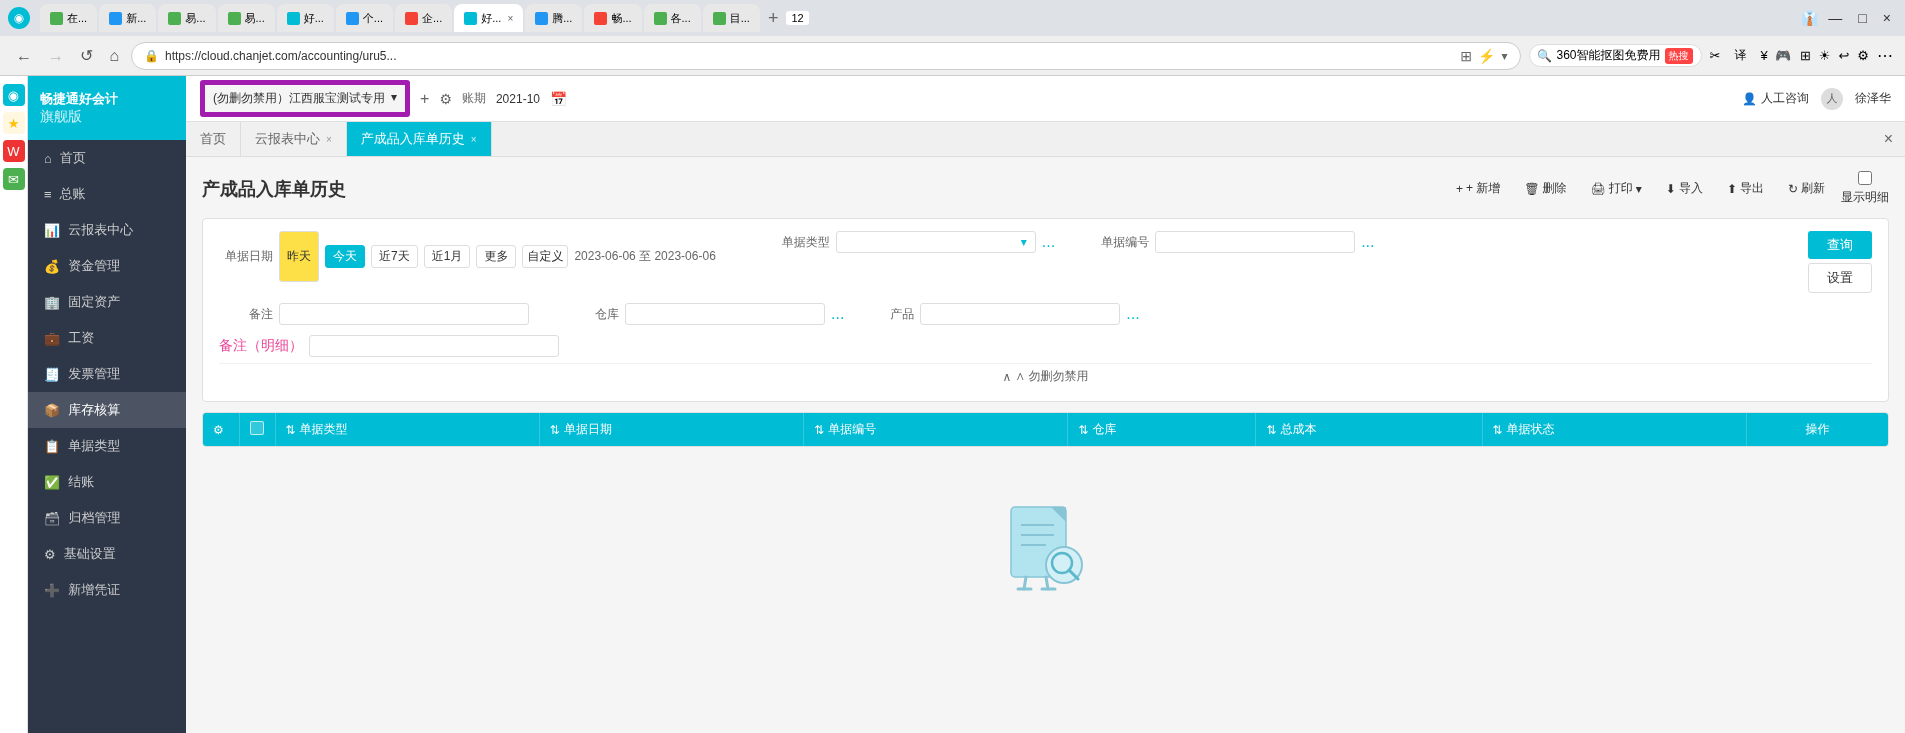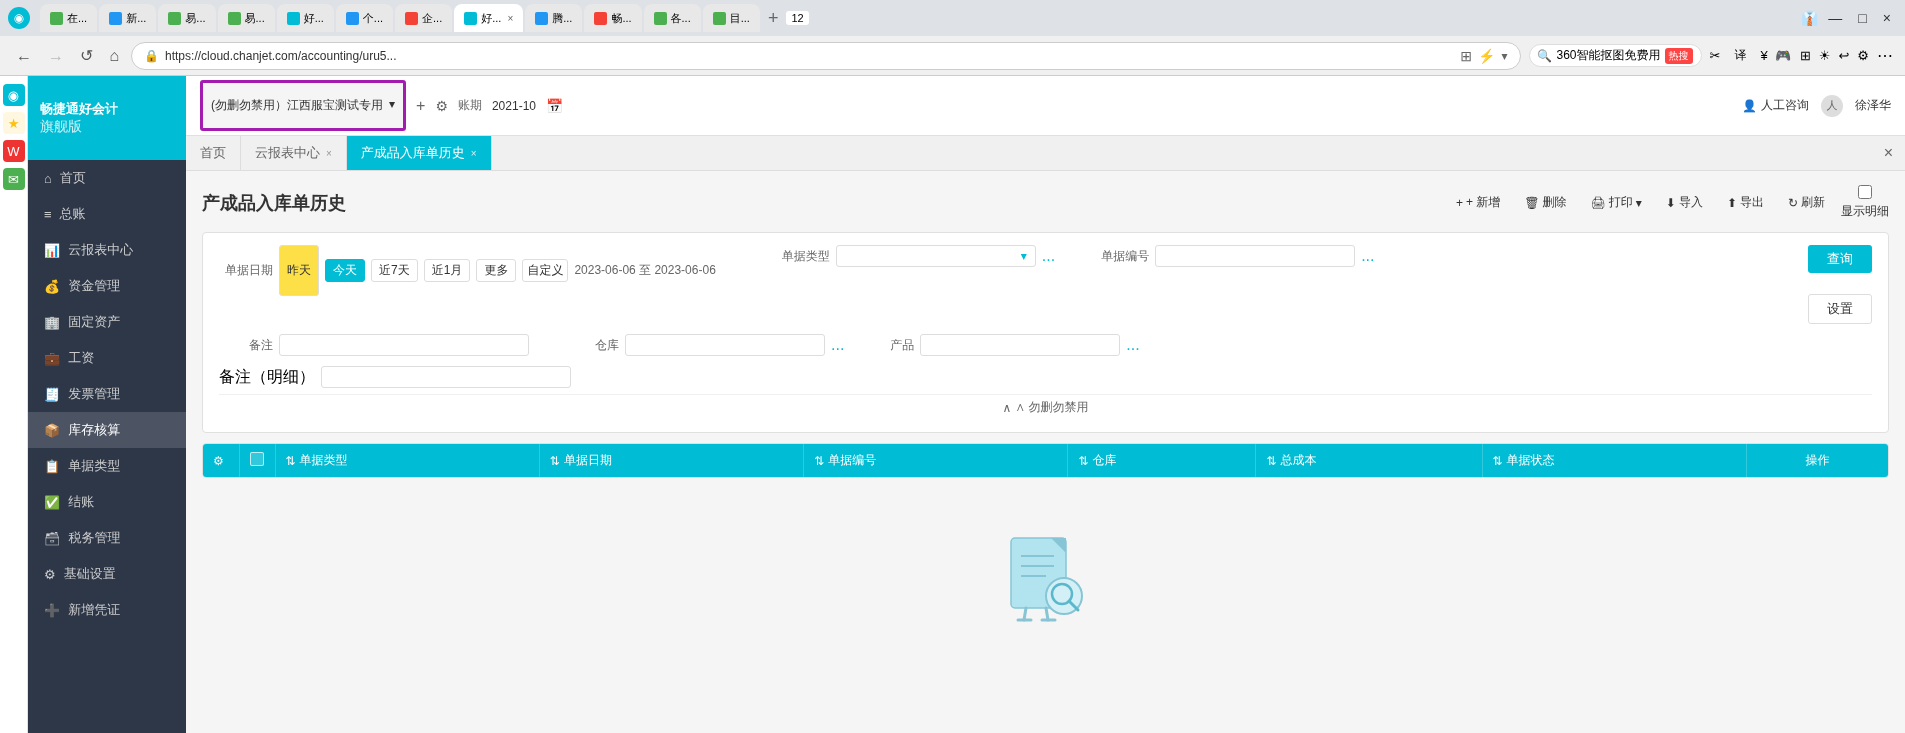--- a/index.html
+++ b/index.html
@@ -113,21 +113,21 @@
 <div style="display:flex;width:100%;height:calc(733px - 76px);">
 
   <div style="width:28px;background:#fff;display:flex;flex-direction:column;align-items:center;padding-top:8px;gap:6px;border-right:1px solid #e0e0e0;">
     <div style="width:22px;height:22px;border-radius:4px;display:flex;align-items:center;justify-content:center;cursor:pointer;font-size:13px;background:#00bcd4;color:#fff;">◉</div>
     <div style="width:22px;height:22px;border-radius:4px;display:flex;align-items:center;justify-content:center;cursor:pointer;font-size:13px;color:#FFC107;background:#fff7e0;">★</div>
     <div style="width:22px;height:22px;border-radius:4px;display:flex;align-items:center;justify-content:center;cursor:pointer;font-size:13px;background:#e33;color:#fff;">W</div>
     <div style="width:22px;height:22px;border-radius:4px;display:flex;align-items:center;justify-content:center;cursor:pointer;font-size:13px;background:#4CAF50;color:#fff;">✉</div>
   </div>
 
   <div style="width:158px;background:#2d3748;display:flex;flex-direction:column;">
-    <div style="background:#00bcd4;padding:24px 12px;display:flex;flex-direction:column;">
+    <div style="background:#00bcd4;padding:14px 12px;display:flex;flex-direction:column;">
       <span style="color:#fff;font-size:13px;font-weight:bold;">畅捷通好会计</span>
       <span style="color:rgba(255,255,255,0.8);font-size:14px;">旗舰版</span>
     </div>
     <div style="flex:1;overflow-y:auto;">
       <div style="display:flex;align-items:center;padding:9px 16px;color:#ccc;cursor:pointer;gap:8px;font-size:13px;">
         <span>⌂</span>
         <span>首页</span>
       </div>
       <div style="display:flex;align-items:center;padding:9px 16px;color:#ccc;cursor:pointer;gap:8px;font-size:13px;">
         <span>≡</span>
@@ -160,37 +160,37 @@
       <div style="display:flex;align-items:center;padding:9px 16px;color:#ccc;cursor:pointer;gap:8px;font-size:13px;">
         <span>📋</span>
         <span>单据类型</span>
       </div>
       <div style="display:flex;align-items:center;padding:9px 16px;color:#ccc;cursor:pointer;gap:8px;font-size:13px;">
         <span>✅</span>
         <span>结账</span>
       </div>
       <div style="display:flex;align-items:center;padding:9px 16px;color:#ccc;cursor:pointer;gap:8px;font-size:13px;">
         <span>🗃</span>
-        <span>税务管理</span>
+        <span>归档管理</span>
       </div>
       <div style="display:flex;align-items:center;padding:9px 16px;color:#ccc;cursor:pointer;gap:8px;font-size:13px;">
         <span>⚙</span>
         <span>基础设置</span>
       </div>
       <div style="display:flex;align-items:center;padding:9px 16px;color:#ccc;cursor:pointer;gap:8px;font-size:13px;">
         <span>➕</span>
         <span>新增凭证</span>
       </div>
     </div>
   </div>
 
   <div style="flex:1;display:flex;flex-direction:column;background:#f5f5f5;overflow:hidden;">
 
     <div style="display:flex;align-items:center;background:#fff;padding:4px 14px;border-bottom:1px solid #e0e0e0;gap:10px;min-height:36px;">
-      <div style="display:flex;gap:6px;font-size:12px;color:#333;background:#f5f5f5;border:3px solid #a21caf;border-radius:3px;padding:14px 8px;cursor:pointer;">
+      <div style="display:flex;gap:6px;font-size:12px;color:#333;background:#f5f5f5;border:5px solid #a21caf;border-radius:3px;padding:5px 8px;cursor:pointer;">
         <span>(勿删勿禁用）江西服宝测试专用</span>
         <span>▾</span>
       </div>
       <button style="background:none;border:none;font-size:16px;cursor:pointer;color:#666;">+</button>
       <button style="background:none;border:none;font-size:14px;cursor:pointer;color:#666;">⚙</button>
       <span style="font-size:12px;color:#666;">账期</span>
       <span style="font-size:12px;color:#333;">2021-10</span>
       <span style="font-size:14px;cursor:pointer;">📅</span>
       <div style="margin-left:auto;display:flex;align-items:center;gap:12px;">
         <div style="display:flex;align-items:center;gap:4px;font-size:12px;color:#333;cursor:pointer;">
@@ -277,21 +277,21 @@
             </div>
             <span style="color:#00bcd4;font-size:16px;cursor:pointer;">...</span>
           </div>
 
           <div style="display:flex;align-items:center;gap:6px;margin-left:20px;">
             <span style="font-size:12px;color:#666;min-width:54px;text-align:right;">单据编号</span>
             <input style="border: 1px solid rgb(221, 221, 221); border-radius: 3px; padding: 3px 8px; font-size: 12px; min-width: 200px;" type="text">
             <span style="color:#00bcd4;font-size:16px;cursor:pointer;">...</span>
           </div>
 
-          <div style="display:flex;flex-direction:column;gap:21px;margin-left:auto;">
+          <div style="display:flex;flex-direction:column;gap:4px;margin-left:auto;">
             <button style="background:#00bcd4;color:#fff;border:none;border-radius:3px;padding:5px 18px;font-size:13px;cursor:pointer;">查询</button>
             <button style="background:#fff;color:#333;border:1px solid #ddd;border-radius:3px;padding:5px 18px;font-size:13px;cursor:pointer;">设置</button>
           </div>
         </div>
 
         <div style="display:flex;align-items:center;gap:20px;margin-bottom:10px;">
           <div style="display:flex;align-items:center;gap:6px;">
             <span style="font-size:12px;color:#666;min-width:54px;text-align:right;">备注</span>
             <input style="border: 1px solid rgb(221, 221, 221); border-radius: 3px; padding: 3px 8px; font-size: 12px; min-width: 250px;" type="text">
           </div>
@@ -302,21 +302,21 @@
           </div>
           <div style="display:flex;align-items:center;gap:6px;margin-left:20px;">
             <span style="font-size:12px;color:#666;min-width:30px;text-align:right;">产品</span>
             <input style="border: 1px solid rgb(221, 221, 221); border-radius: 3px; padding: 3px 8px; font-size: 12px; min-width: 200px;" type="text">
             <span style="color:#00bcd4;font-size:16px;cursor:pointer;">...</span>
           </div>
         </div>
 
         <div style="display:flex;align-items:center;gap:20px;margin-bottom:6px;">
           <div style="display:flex;align-items:center;gap:6px;">
-            <span style="font-size:16px;color:#000000;min-width:54px;text-align:right;">备注（明细）</span>
+            <span style="font-size:14px;color:#ec4899;min-width:54px;text-align:right;">备注（明细）</span>
             <input style="border: 1px solid rgb(221, 221, 221); border-radius: 3px; padding: 3px 8px; font-size: 12px; min-width: 250px;" type="text">
           </div>
         </div>
 
         <div style="display:flex;align-items:center;justify-content:center;gap:4px;font-size:12px;color:#666;cursor:pointer;padding:4px 0;text-align:center;border-top:1px solid #f0f0f0;margin-top:4px;">
           <span>∧</span>
           <span>∧ 勿删勿禁用</span>
         </div>
       </div>
 

